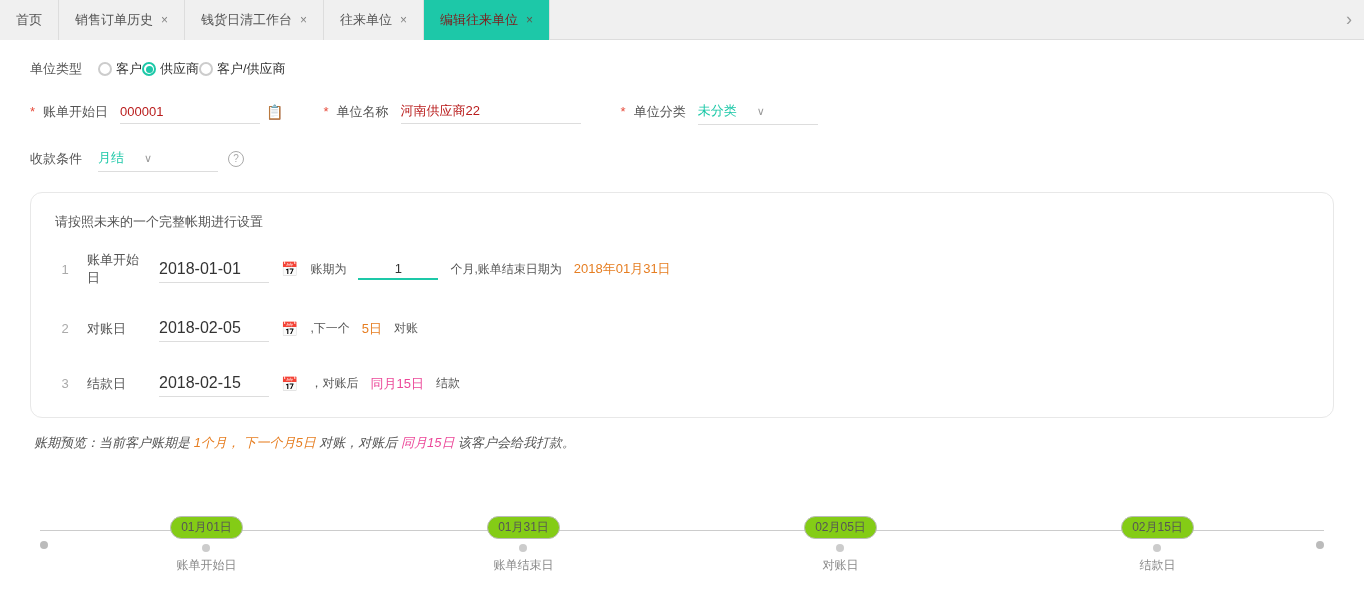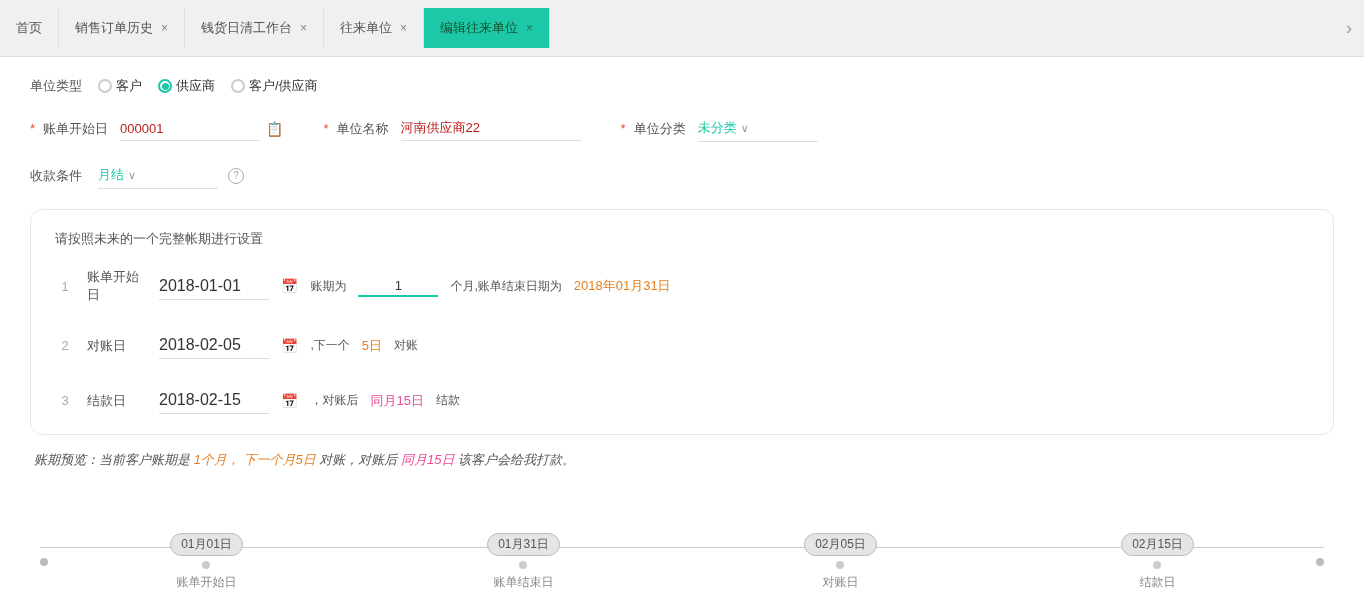--- a/index.html
+++ b/index.html
@@ -4,38 +4,38 @@
   <style>
     * { box-sizing: border-box; margin: 0; padding: 0; }
     body { font-family: 'Microsoft YaHei', 'PingFang SC', sans-serif; font-size: 13px; background: #f5f5f5; color: #333; }
 
     
     .tab-bar {
       display: flex;
       align-items: center;
       background: #f0f0f0;
       border-bottom: 1px solid #ddd;
-      height: 57px;
+      height: 40px;
       padding: 0;
     }
     .tab-item {
       display: flex;
       align-items: center;
       padding: 0 16px;
       height: 40px;
       cursor: pointer;
       font-size: 13px;
       color: #555;
       border-right: 1px solid #ddd;
       white-space: nowrap;
       background: #f0f0f0;
     }
     .tab-item.active {
       background: #1dc8a8;
-      color: #14532d;
+      color: #7f1d1d;
     }
     .tab-close {
       margin-left: 8px;
       font-size: 12px;
       color: inherit;
       opacity: 0.7;
       cursor: pointer;
     }
     .tab-more {
       margin-left: auto;
@@ -66,21 +66,21 @@
       margin-right: 6px;
       white-space: nowrap;
     }
     .required-mark {
       color: #e74c3c;
       margin-right: 2px;
     }
     .radio-group {
       display: flex;
       align-items: center;
-      gap: 16px;
+      gap: 0;
     }
     .radio-item {
       display: flex;
       align-items: center;
       gap: 4px;
       cursor: pointer;
     }
     .radio-circle {
       width: 14px;
       height: 14px;
@@ -115,21 +115,21 @@
       width: 140px;
     }
     .calendar-icon {
       color: #1dc8a8;
       cursor: pointer;
       font-size: 14px;
     }
     .dropdown-wrapper {
       display: flex;
       align-items: center;
-      gap: 0;
+      gap: 16px;
       border-bottom: 1px solid #ddd;
       padding: 4px 0;
       min-width: 120px;
       cursor: pointer;
     }
     .dropdown-value {
       color: #1dc8a8;
       font-size: 13px;
     }
     .dropdown-arrow {
@@ -217,21 +217,21 @@
     
     .timeline-section {
       padding: 10px 0 20px 0;
     }
     .tl-node-wrap {
       display: flex;
       flex-direction: column;
       align-items: center;
     }
     .tl-badge {
-      background: #e5e5e5;
+      background: #84cc16;
       border: 1px solid #bbb;
       border-radius: 20px;
       padding: 2px 10px;
       font-size: 12px;
       color: #555;
       white-space: nowrap;
     }
     .tl-node-dot {
       width: 8px;
       height: 8px;

